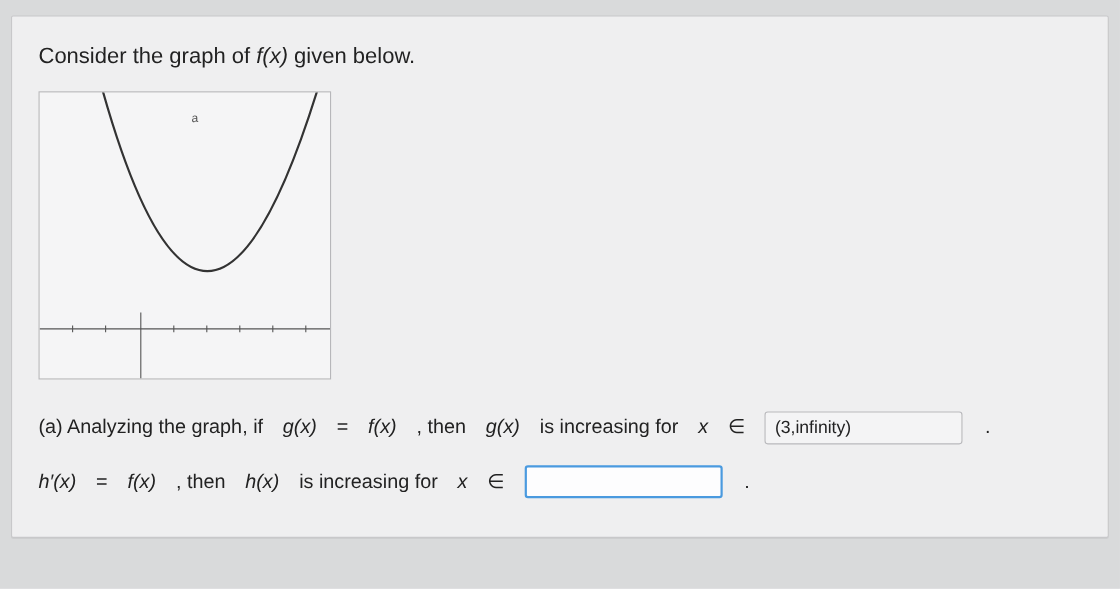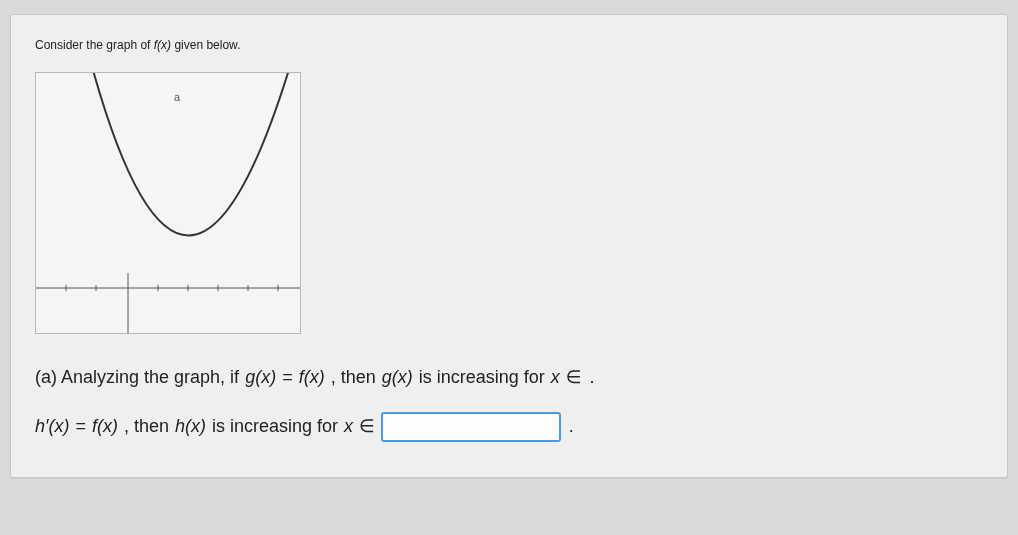--- a/index.html
+++ b/index.html
@@ -16,42 +16,42 @@
     padding: 14px 10px 10px 10px;
   }
   .question-card {
     background: #efeff0;
     border: 1px solid #c8c8ca;
     border-radius: 2px;
     padding: 22px 24px 30px 24px;
     box-shadow: 0 1px 0 rgba(0,0,0,0.05);
   }
   .prompt {
-    font-size: 12px;
+    font-size: 20px;
     line-height: 1.4;
     margin: 0 0 18px 0;
   }
   .math-f { font-style: italic; }
   .graph-box {
     width: 264px;
     height: 260px;
     background: #f5f5f6;
     border: 1px solid #b7b7ba;
     margin-bottom: 24px;
     position: relative;
   }
   .graph-box svg { display:block; }
   .part {
     font-size: 18px;
     line-height: 2.2;
     margin: 10px 0 0 0;
     display: flex;
     align-items: center;
     flex-wrap: nowrap;
-    gap: 6px;
+    gap: 18px;
   }
   .answer-box {
     display: inline-block;
     min-width: 180px;
     height: 30px;
     padding: 3px 8px;
     font-size: 16px;
     border: 1px solid #b9b9bc;
     background: #f4f4f5;
     border-radius: 3px;
@@ -104,20 +104,21 @@
     <div class="part">
       <span>(a) Analyzing the graph, if </span>
       <span class="math-f">g(x)</span>
       <span>=</span>
       <span class="math-f">f(x)</span>
       <span>, then </span>
       <span class="math-f">g(x)</span>
       <span> is increasing for </span>
       <span class="math-f">x</span>
       <span> ∈ </span>
+      <span class="answer-box">(3,infinity)</span>
       <span class="punct">.</span>
     </div>
 
     <div class="part">
       <span class="math-f">h′(x)</span>
       <span>=</span>
       <span class="math-f">f(x)</span>
       <span>, then </span>
       <span class="math-f">h(x)</span>
       <span> is increasing for </span>

